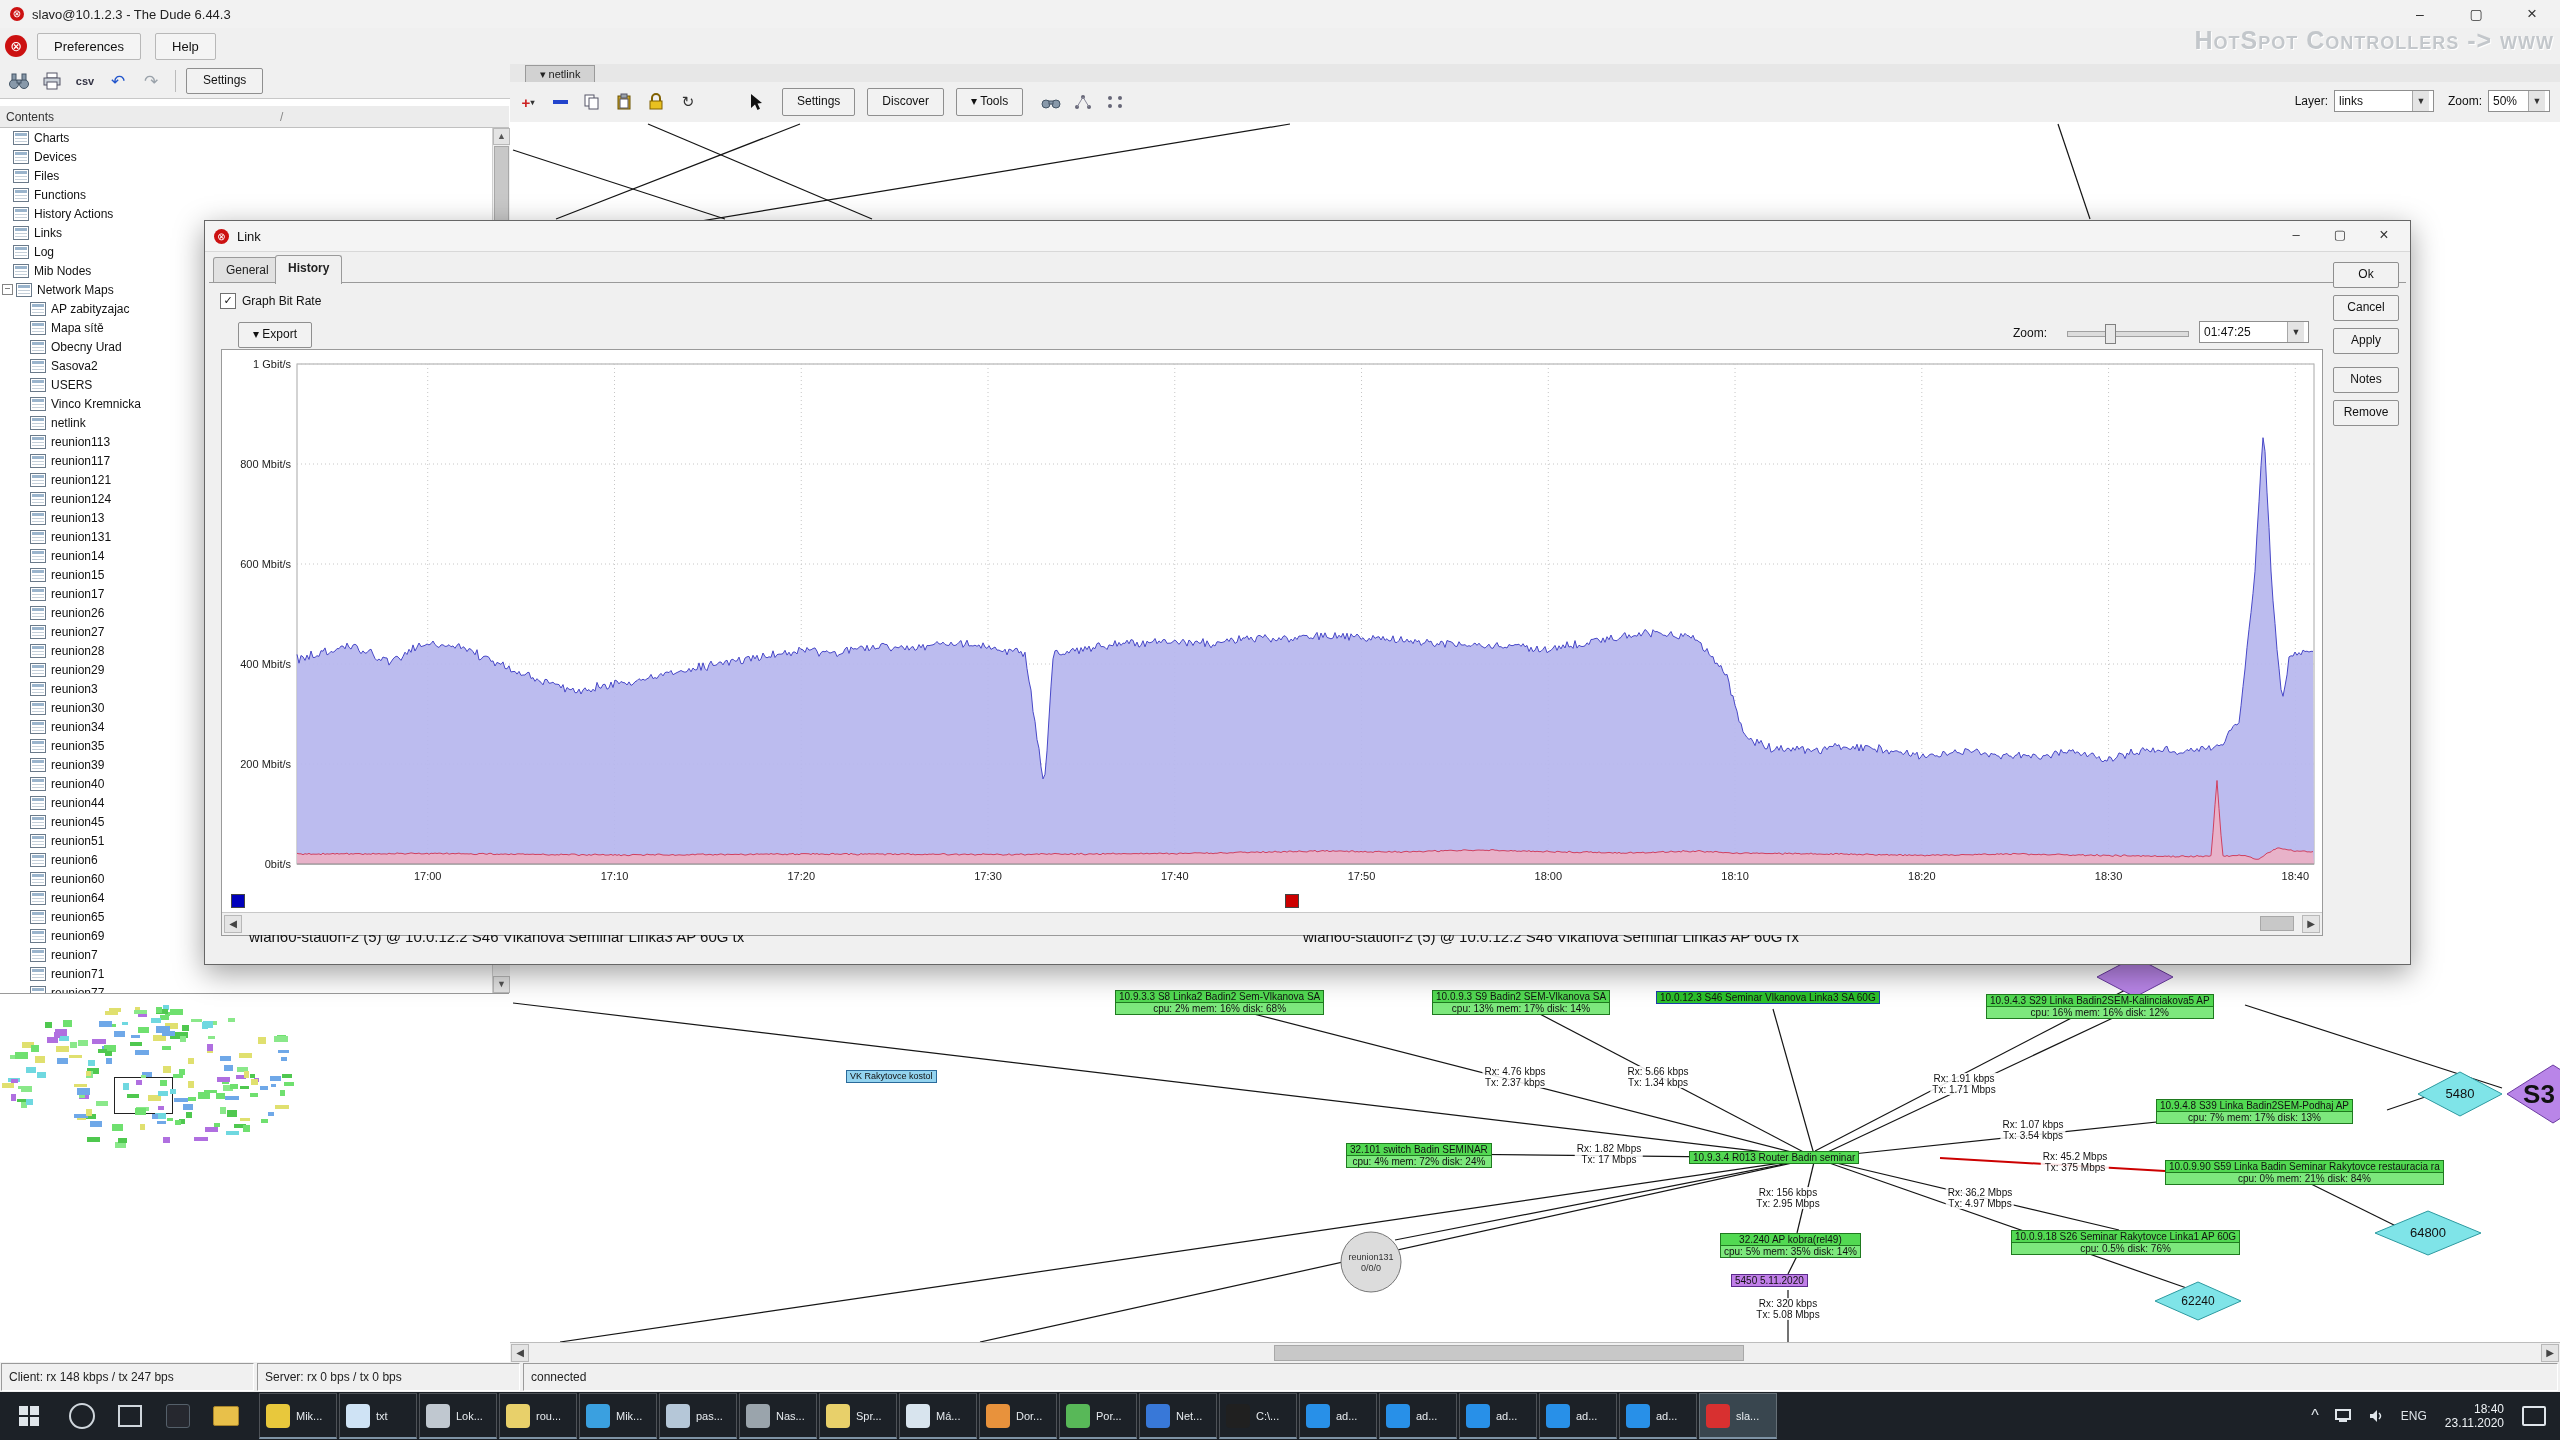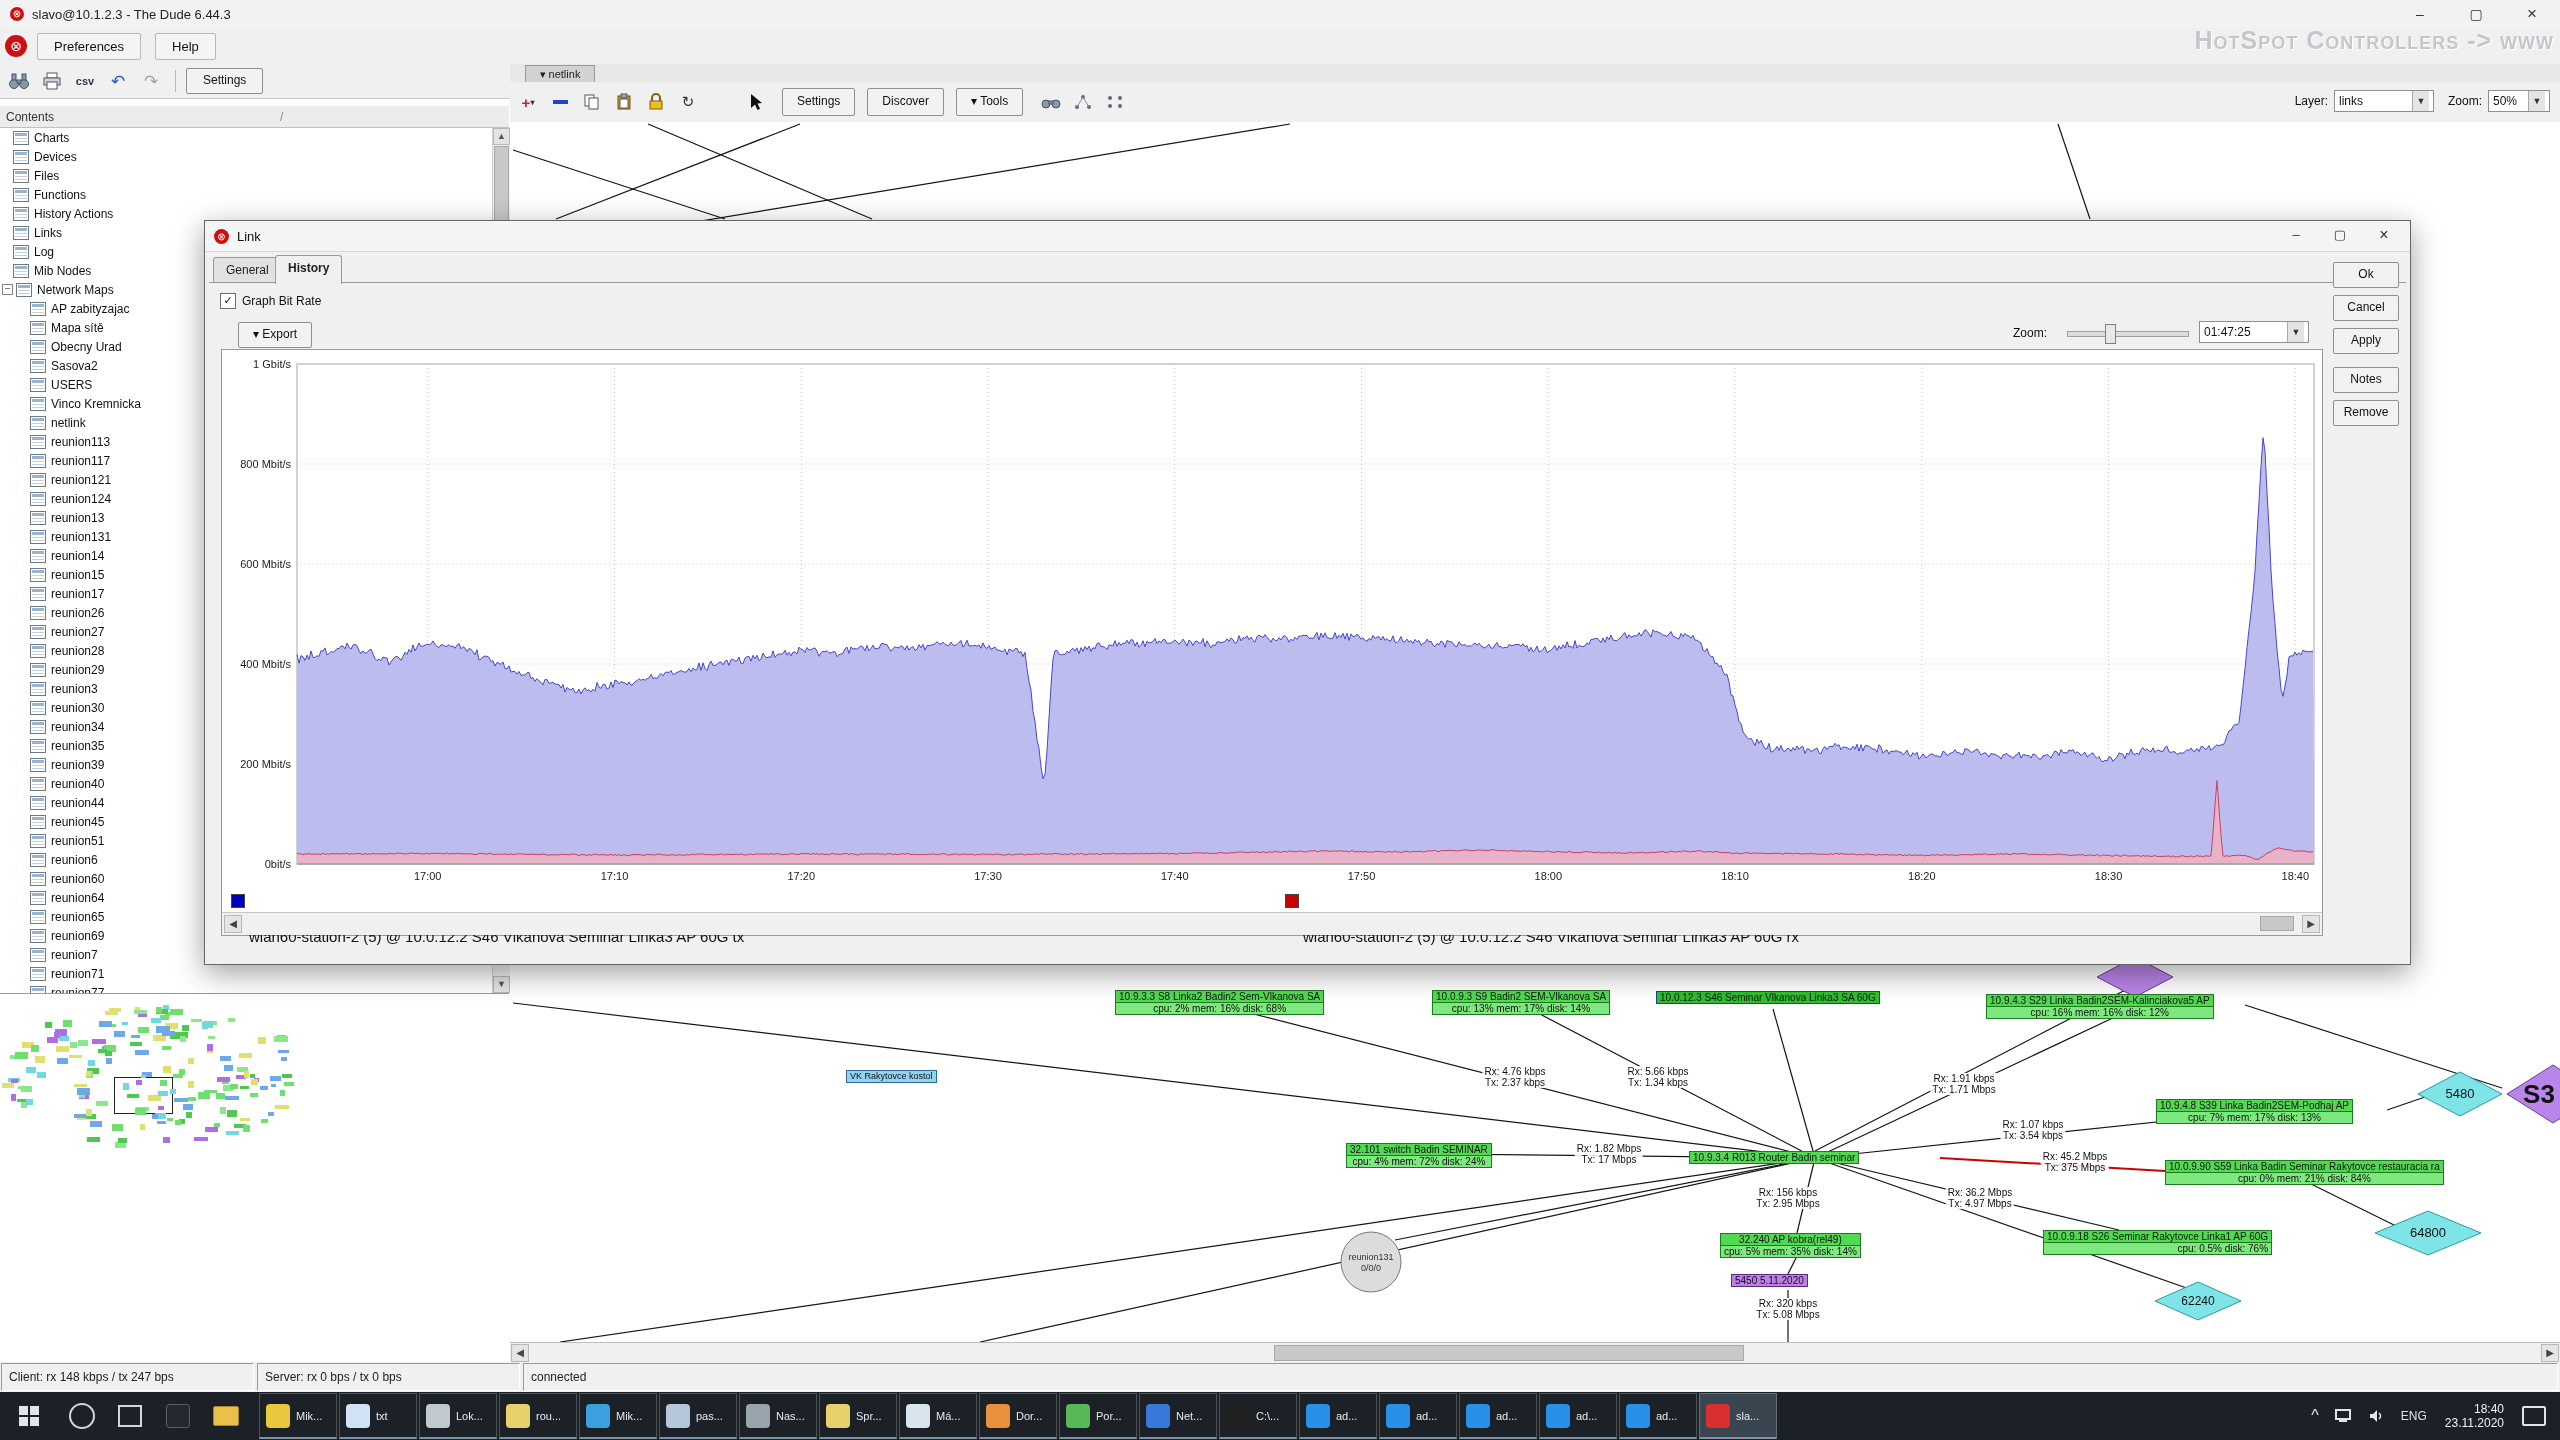--- a/index.html
+++ b/index.html
@@ -660,21 +660,21 @@
           <span class="l1">32.101 switch Badin SEMINAR</span>
           <span class="l2">cpu: 4% mem: 72% disk: 24%</span>
         </div>
         <div class="node" style="left: 1179px; top: 1029px;">
           <span class="l1">10.9.3.4 R013 Router Badin seminar</span>
         </div>
         <div class="node" style="left: 1210px; top: 1111px;">
           <span class="l1">32.240 AP kobra(rel49)</span>
           <span class="l2">cpu: 5% mem: 35% disk: 14%</span>
         </div>
-        <div class="node" style="left: 1533px; top: 1108px; text-align: right;">
+        <div class="node" style="left: 1501px; top: 1108px;">
           <span class="l1">10.0.9.18 S26 Seminar Rakytovce Linka1 AP 60G</span>
           <span class="l2">cpu: 0.5% disk: 76%</span>
         </div>
         <div class="node purple" style="left: 1221px; top: 1152px;">
           <span class="l1">5450 5.11.2020</span>
         </div>
         <div class="node vk" style="left: 336px; top: 948px;">
           <span class="l1">VK Rakytovce kostol</span>
         </div>
         <div class="lk" style="left: 1005px; top: 944px;">

